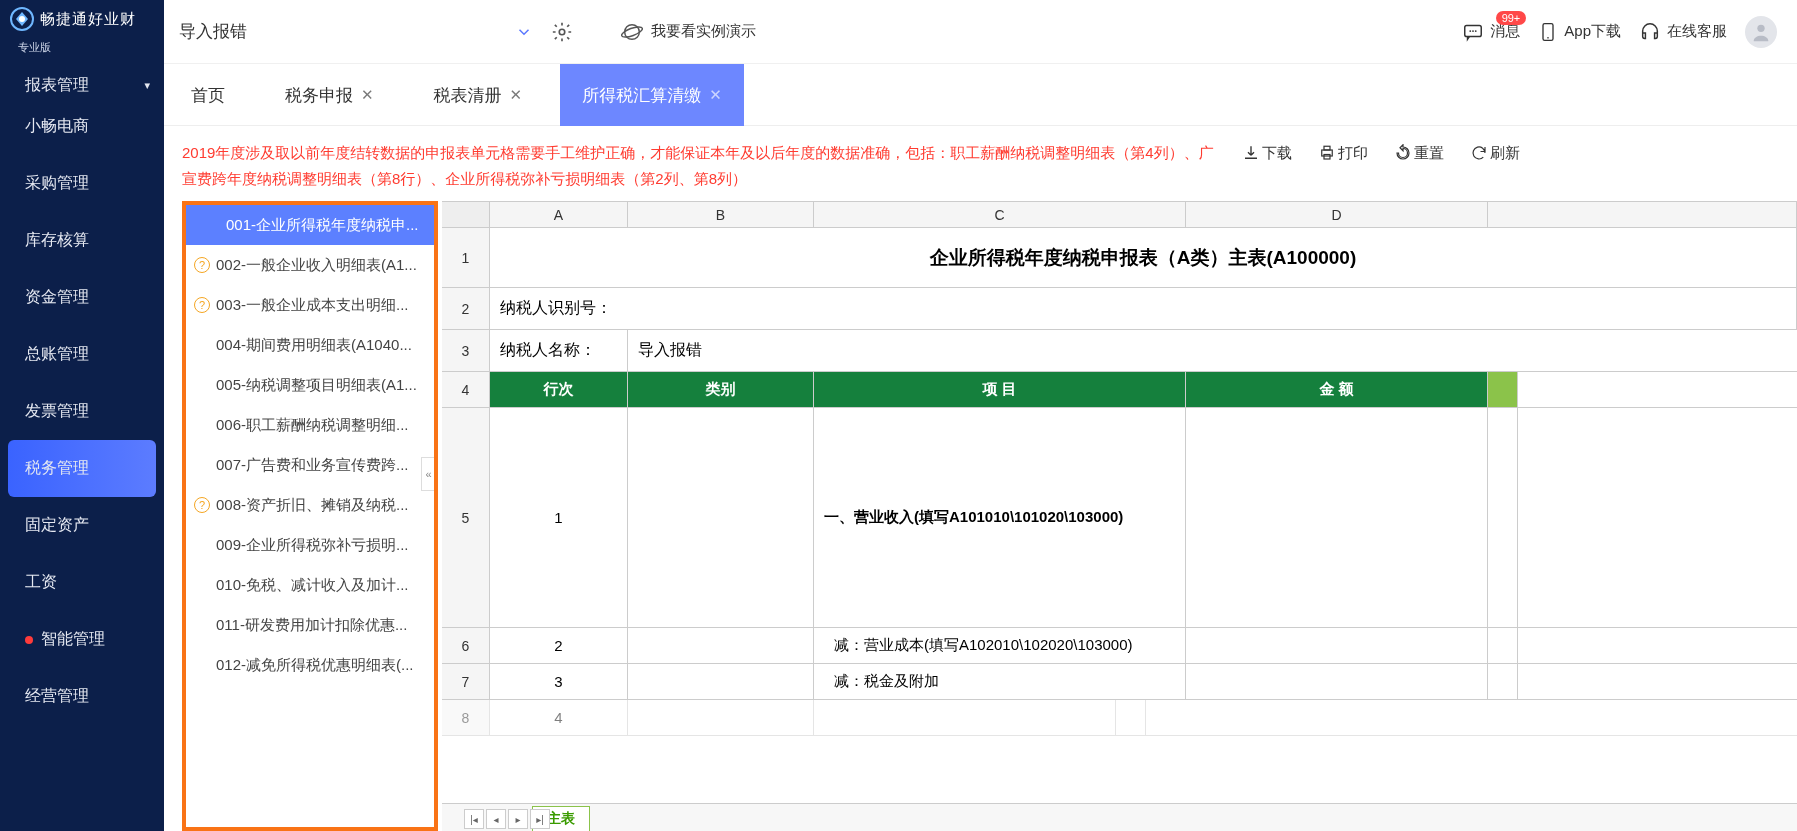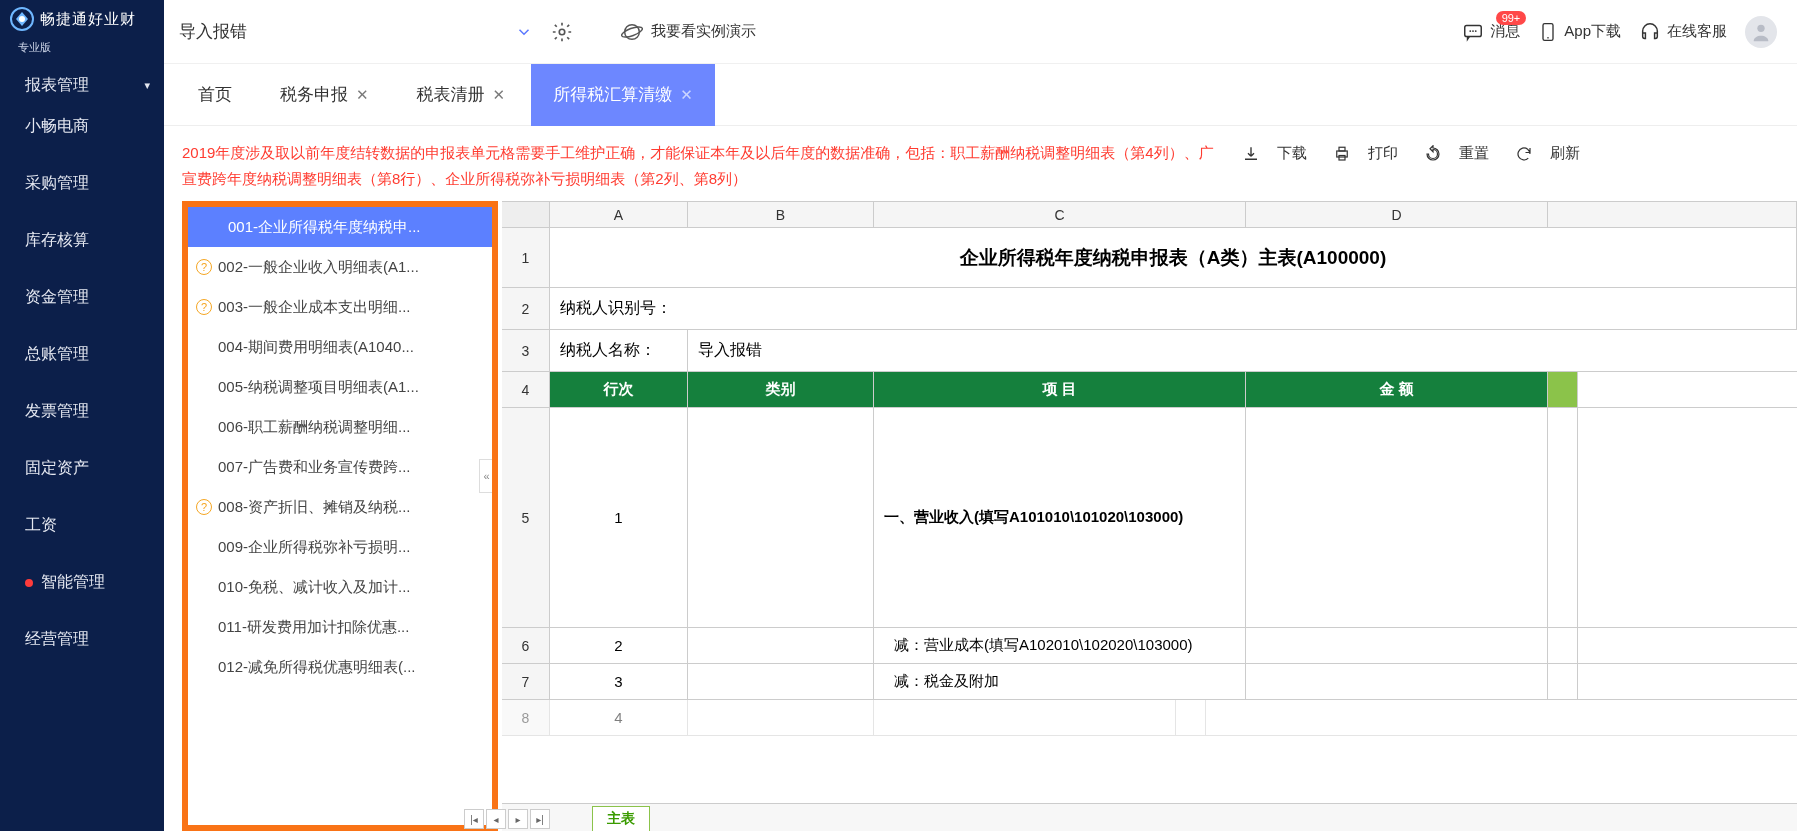--- a/index.html
+++ b/index.html
@@ -26,34 +26,34 @@
 .hdr-title { font-size:17px; color:#333; }
 .hdr-chev { color:#5b78ff; font-size:18px; }
 .hdr-gear { color:#555; }
 .hdr-demo { display:flex; align-items:center; gap:8px; color:#333; font-size:15px; cursor:pointer; margin-left:30px; }
 .hdr-spacer { flex:1; }
 .hdr-btn { display:flex; align-items:center; gap:6px; font-size:15px; color:#333; cursor:pointer; position:relative; }
 .badge { position:absolute; top:-10px; right:-6px; background:#ff4848; color:#fff; font-size:11px; font-weight:400; padding:1px 6px; border-radius:10px; }
 .avatar { width:32px; height:32px; border-radius:50%; background:#e3e5ea; display:flex; align-items:center; justify-content:center; }
 
 
-.tabs { height:62px; display:flex; align-items:center; padding-left:12px; gap:4px; border-bottom:1px solid #eee; }
+.tabs { height:62px; display:flex; align-items:flex-start; padding-left:5px; gap:16px; border-bottom:1px solid #eee; }
 .tab { padding:0 22px; height:62px; display:flex; align-items:center; gap:8px; font-size:17px; color:#333; cursor:pointer; }
 .tab.active { background:#6d87ff; color:#fff; }
 .tab .close { font-size:15px; opacity:.65; }
 
 
 .toolbar { display:flex; align-items:flex-start; padding:14px 24px 10px 18px; gap:20px; }
 .notice { flex:1; color:#ff3b30; font-size:15px; line-height:1.7; max-width:1040px; }
 .tool-btns { display:flex; gap:26px; padding-top:4px; }
-.tbtn { display:flex; align-items:center; gap:17px; font-size:15px; color:#333; cursor:pointer; white-space:nowrap; }
+.tbtn { display:flex; align-items:flex-start; gap:2px; font-size:15px; color:#333; cursor:pointer; white-space:nowrap; }
 
 
 .body { flex:1; display:flex; min-height:0; padding:0 0 0 18px; position:relative; }
-.tree { width:316px; border:6px solid #f97316; overflow:hidden; position:relative; }
+.tree { width:256px; border:4px solid #f97316; overflow:hidden; position:relative; }
 .tree-item { height:40px; display:flex; align-items:center; padding:0 10px 0 30px; font-size:15px; color:#444; cursor:pointer; white-space:nowrap; overflow:hidden; text-overflow:ellipsis; position:relative; }
 .tree-item.sel { background:#5c80ff; color:#fff; padding-left:40px; }
 .tree-item .qmark { position:absolute; left:8px; width:16px; height:16px; border:1.5px solid #f5a623; border-radius:50%; color:#f5a623; font-size:11px; display:flex; align-items:center; justify-content:center; }
 .collapse-handle { position:absolute; right:-1px; top:252px; width:14px; height:34px; background:#fff; border:1px solid #ddd; border-right:none; display:flex; align-items:center; justify-content:center; font-size:11px; color:#888; cursor:pointer; }
 
 
 .sheet { flex:1; display:flex; flex-direction:column; border-top:1px solid #ccc; margin-left:4px; min-width:0; }
 .colhdr { height:26px; display:flex; background:#f5f5f5; border-bottom:1px solid #ccc; }
 .corner { width:48px; border-right:1px solid #ccc; background:#eee; }
 .ch { border-right:1px solid #ccc; display:flex; align-items:center; justify-content:center; font-size:14px; color:#333; }
@@ -104,20 +104,23 @@
         <span>库存核算</span>
       </div>
     <div class="nav-item">
         <span>资金管理</span>
       </div>
     <div class="nav-item">
         <span>总账管理</span>
       </div>
     <div class="nav-item">
         <span>发票管理</span>
+      </div>
+    <div class="nav-item active">
+        <span>税务管理</span>
       </div>
     <div class="nav-item">
         <span>固定资产</span>
       </div>
     <div class="nav-item">
         <span>工资</span>
       </div>
     <div class="nav-item">
         <span class="dot"></span>
         <span>智能管理</span>

